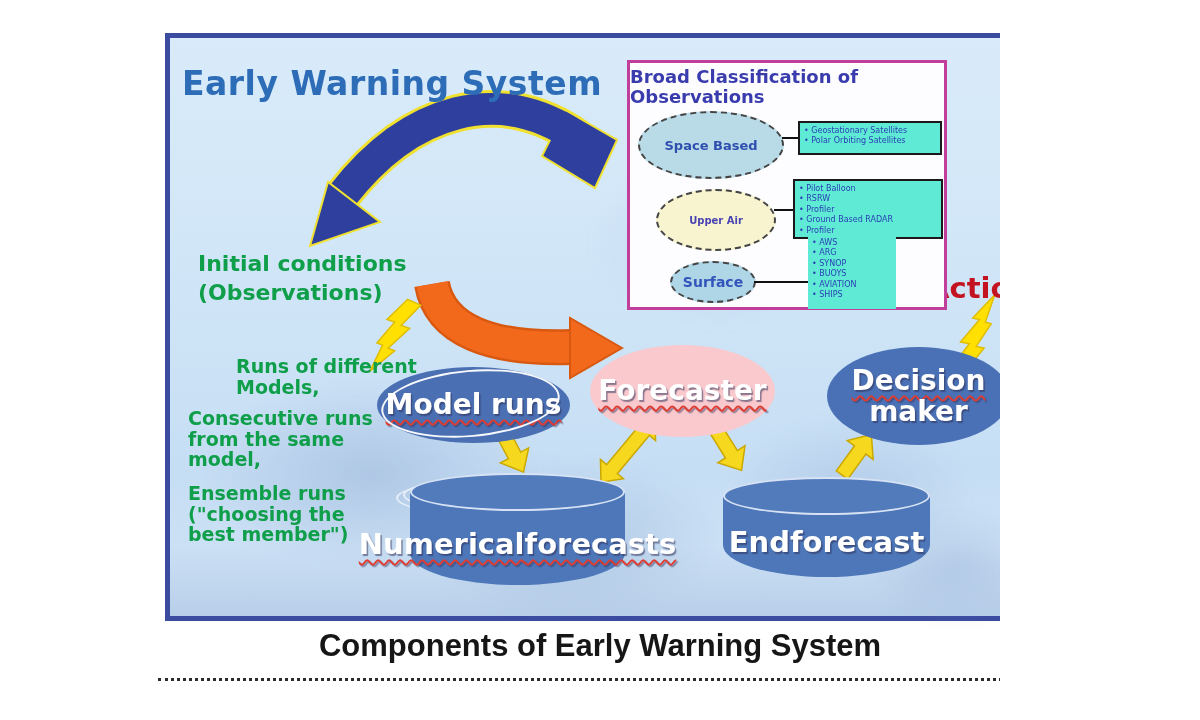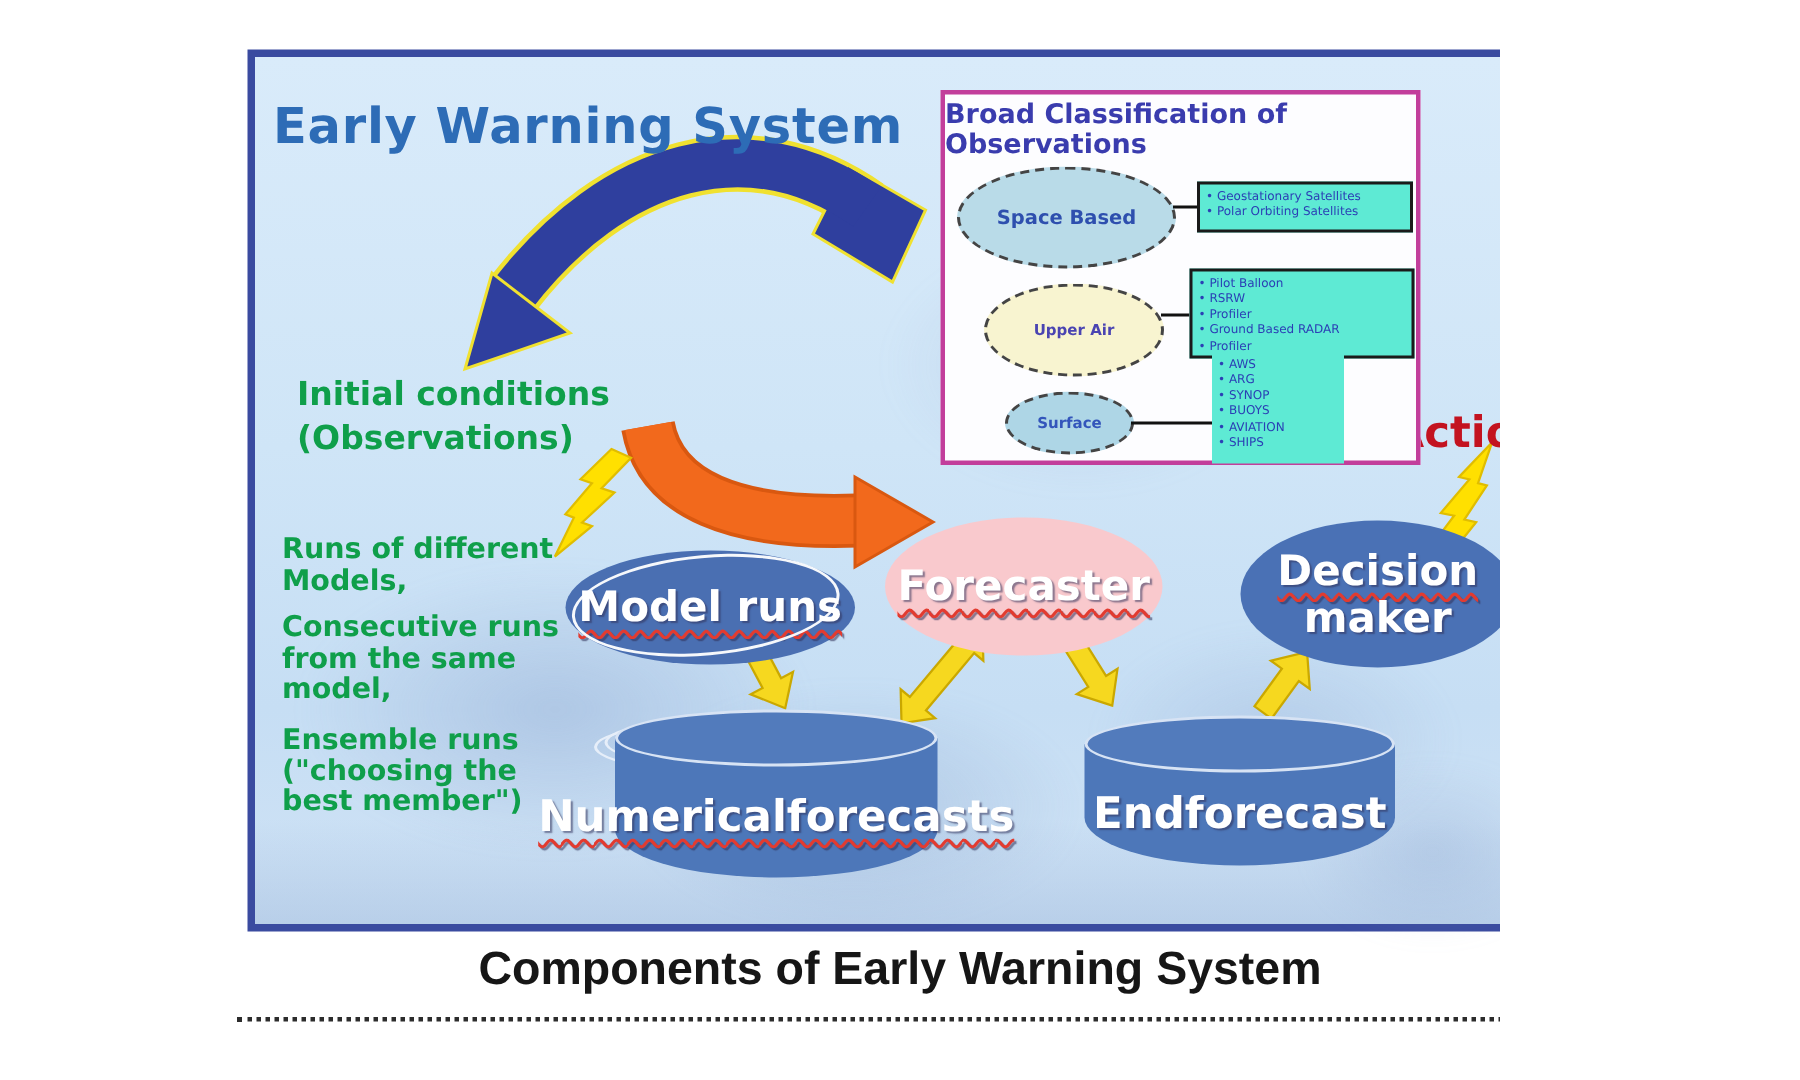--- a/index.html
+++ b/index.html
@@ -14,21 +14,21 @@
   .c2{left:250px;top:420px;width:300px;height:160px;background:radial-gradient(closest-side,rgba(120,150,195,.30),rgba(120,150,195,0));}
   .c3{left:420px;top:120px;width:260px;height:170px;background:radial-gradient(closest-side,rgba(140,160,200,.22),rgba(140,160,200,0));}
   .c4{left:560px;top:380px;width:240px;height:150px;background:radial-gradient(closest-side,rgba(130,155,200,.25),rgba(130,155,200,0));}
   .c5{left:700px;top:470px;width:170px;height:120px;background:radial-gradient(closest-side,rgba(130,155,200,.28),rgba(130,155,200,0));}
   .bottom-band{position:absolute;left:0;bottom:0;width:100%;height:70px;
     background:linear-gradient(rgba(255,255,255,0),rgba(150,178,215,.40));}
   
   #ews-title{position:absolute;left:12px;top:26px;font-size:33px;font-weight:bold;color:#2d6cb6;letter-spacing:.5px;}
   #initial-cond{position:absolute;left:28px;top:212px;font-size:22px;font-weight:bold;color:#0f9f4a;line-height:1.3;}
   .note{position:absolute;left:18px;width:208px;font-size:19px;font-weight:bold;color:#0f9f4a;line-height:1.08;}
-  #note-0{top:318px;} #note-1{top:370px;} #note-2{top:445px;}
+  #note-0{top:318px;margin-left:48px;} #note-1{top:370px;} #note-2{top:445px;}
   #action-label{position:absolute;left:757px;top:233px;font-size:29px;font-weight:bold;color:#c31320;}
   
   .ellipse{position:absolute;border-radius:50%;display:flex;flex-direction:column;align-items:center;
     justify-content:center;text-align:center;color:#fff;font-weight:bold;line-height:1.12;}
   .shadowed{text-shadow:1.5px 1.5px 1px rgba(50,50,90,.55);}
   .sq{text-decoration:underline wavy #e23b30;text-decoration-thickness:2px;text-underline-offset:5px;}
   #model-runs{left:207px;top:329px;width:193px;height:76px;background:#4a6fb2;font-size:28px;}
   #model-runs::before{content:"";position:absolute;inset:3px 10px 6px 4px;border:2.5px solid rgba(255,255,255,.95);
     border-radius:50%;transform:rotate(-5deg);}
   #forecaster{left:420px;top:307px;width:185px;height:92px;background:#f9c9cd;font-size:28px;}
@@ -47,21 +47,21 @@
   #end-cyl{left:553px;top:439px;width:207px;height:100px;}
   
   #class-panel{position:absolute;left:457px;top:22px;width:320px;height:250px;background:#fdfdff;
     border:3px solid #c23e9b;box-sizing:border-box;}
   #class-title{position:absolute;left:0;top:4px;width:100%;text-align:left;font-size:18px;font-weight:bold;
     color:#3a3cae;line-height:1.12;}
   .cls-ellipse{position:absolute;border-radius:50%;border:2px dashed #444;box-sizing:border-box;
     display:flex;align-items:center;justify-content:center;font-weight:bold;text-align:center;}
   #space-ellipse{left:8px;top:48px;width:146px;height:68px;background:#b9dbe8;color:#2e4fae;font-size:13px;}
   #upper-ellipse{left:26px;top:126px;width:120px;height:62px;background:#f8f4d0;color:#4a44b2;font-size:10px;}
-  #surface-ellipse{left:40px;top:198px;width:86px;height:42px;background:#aed6e6;color:#3355bb;font-size:10px;}
+  #surface-ellipse{left:40px;top:198px;width:86px;height:42px;background:#aed6e6;color:#3355bb;font-size:14px;}
   .cls-box{position:absolute;background:#5eead4;font-size:8px;font-weight:normal;color:#2b3fb5;
     line-height:1.3;padding:3px 4px;box-sizing:border-box;}
   .bordered{border:2px solid #1a1a1a;}
   #space-box{left:168px;top:58px;width:144px;height:34px;}
   #upper-box{left:163px;top:116px;width:150px;height:60px;}
   #surface-box{left:178px;top:172px;width:88px;height:74px;}
   .connector{position:absolute;height:2px;background:#111;}
   #conn-space{left:152px;top:74px;width:16px;}
   #conn-upper{left:144px;top:146px;width:19px;}
   #conn-surface{left:124px;top:218px;width:54px;}

